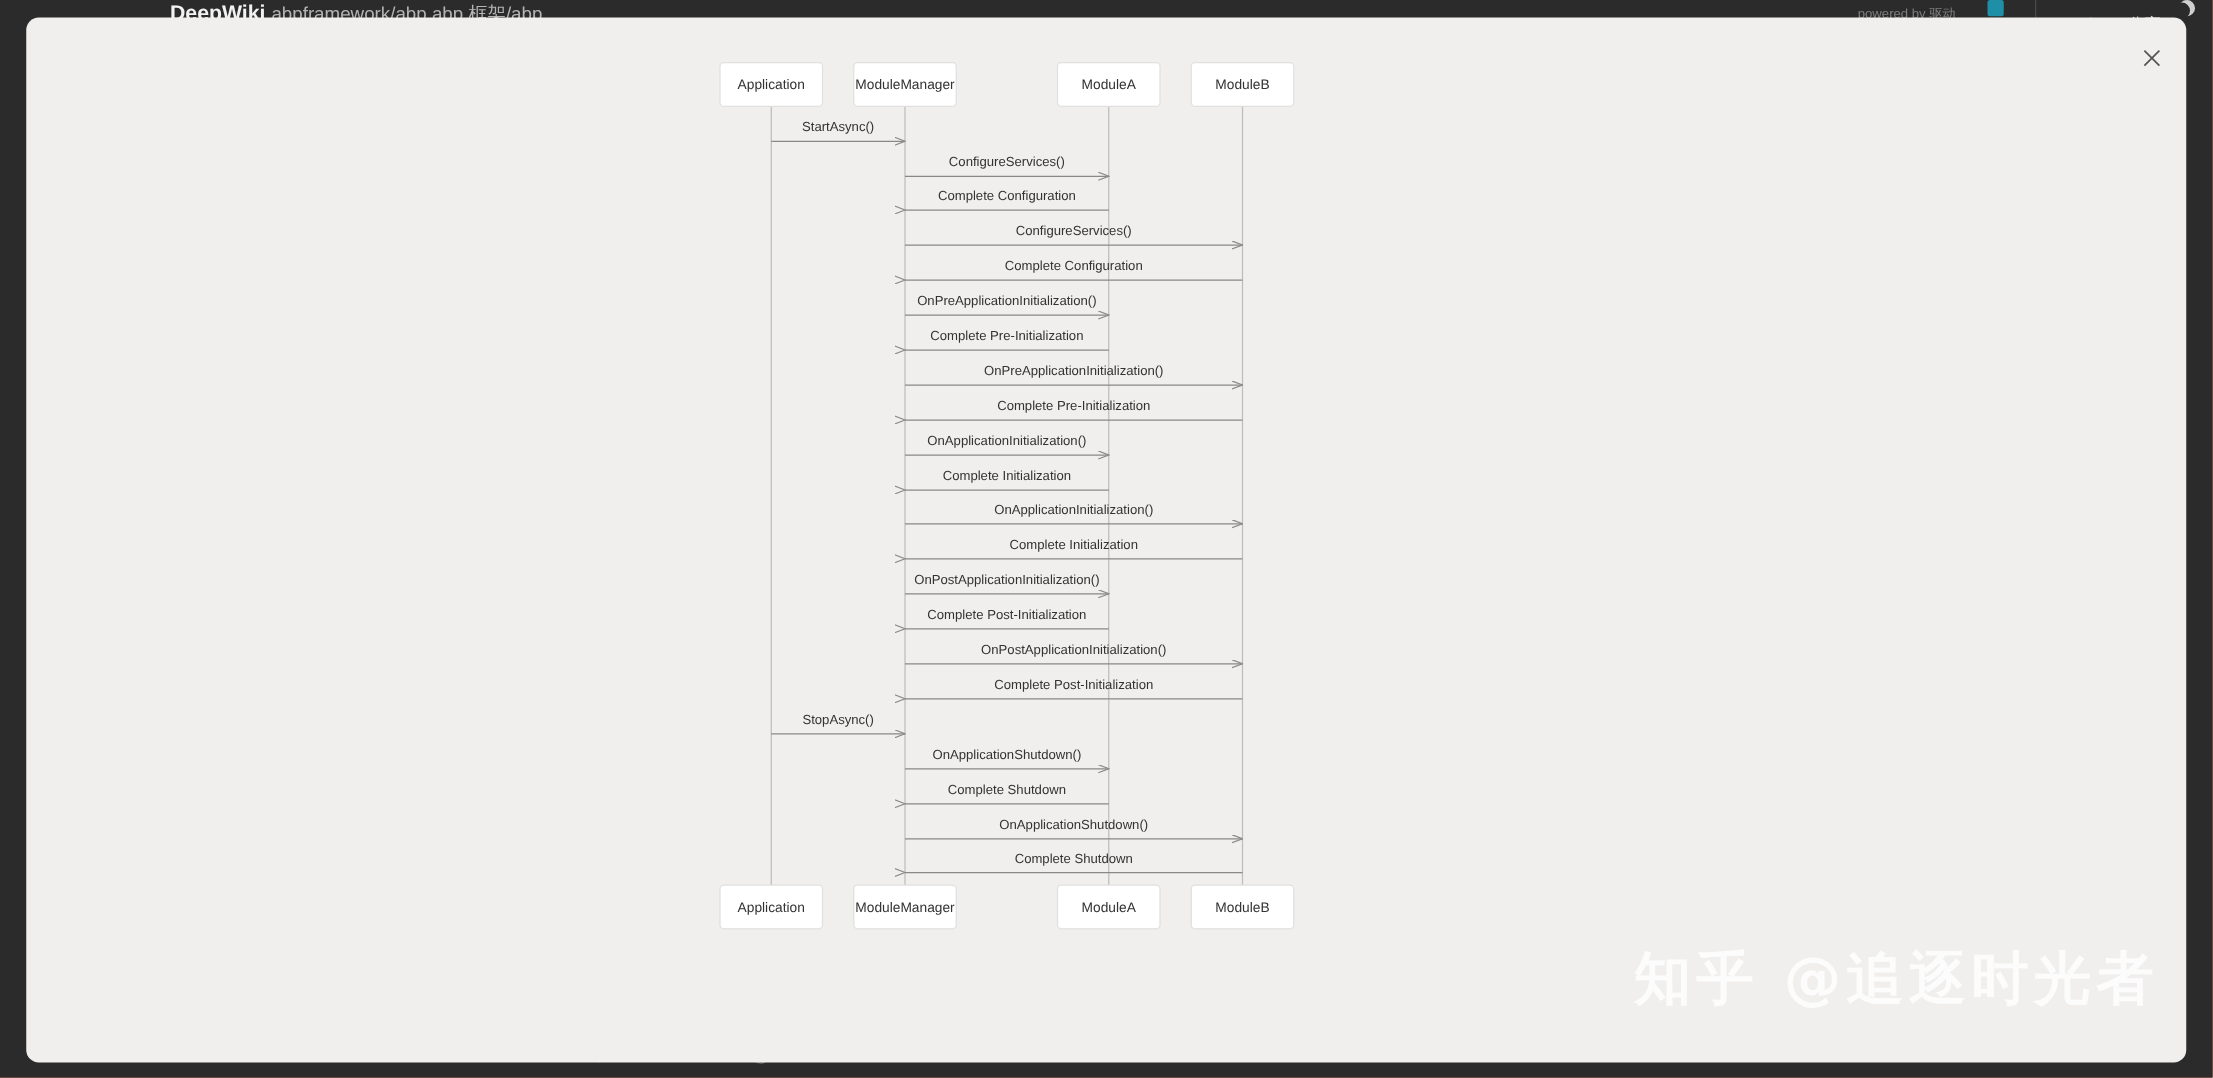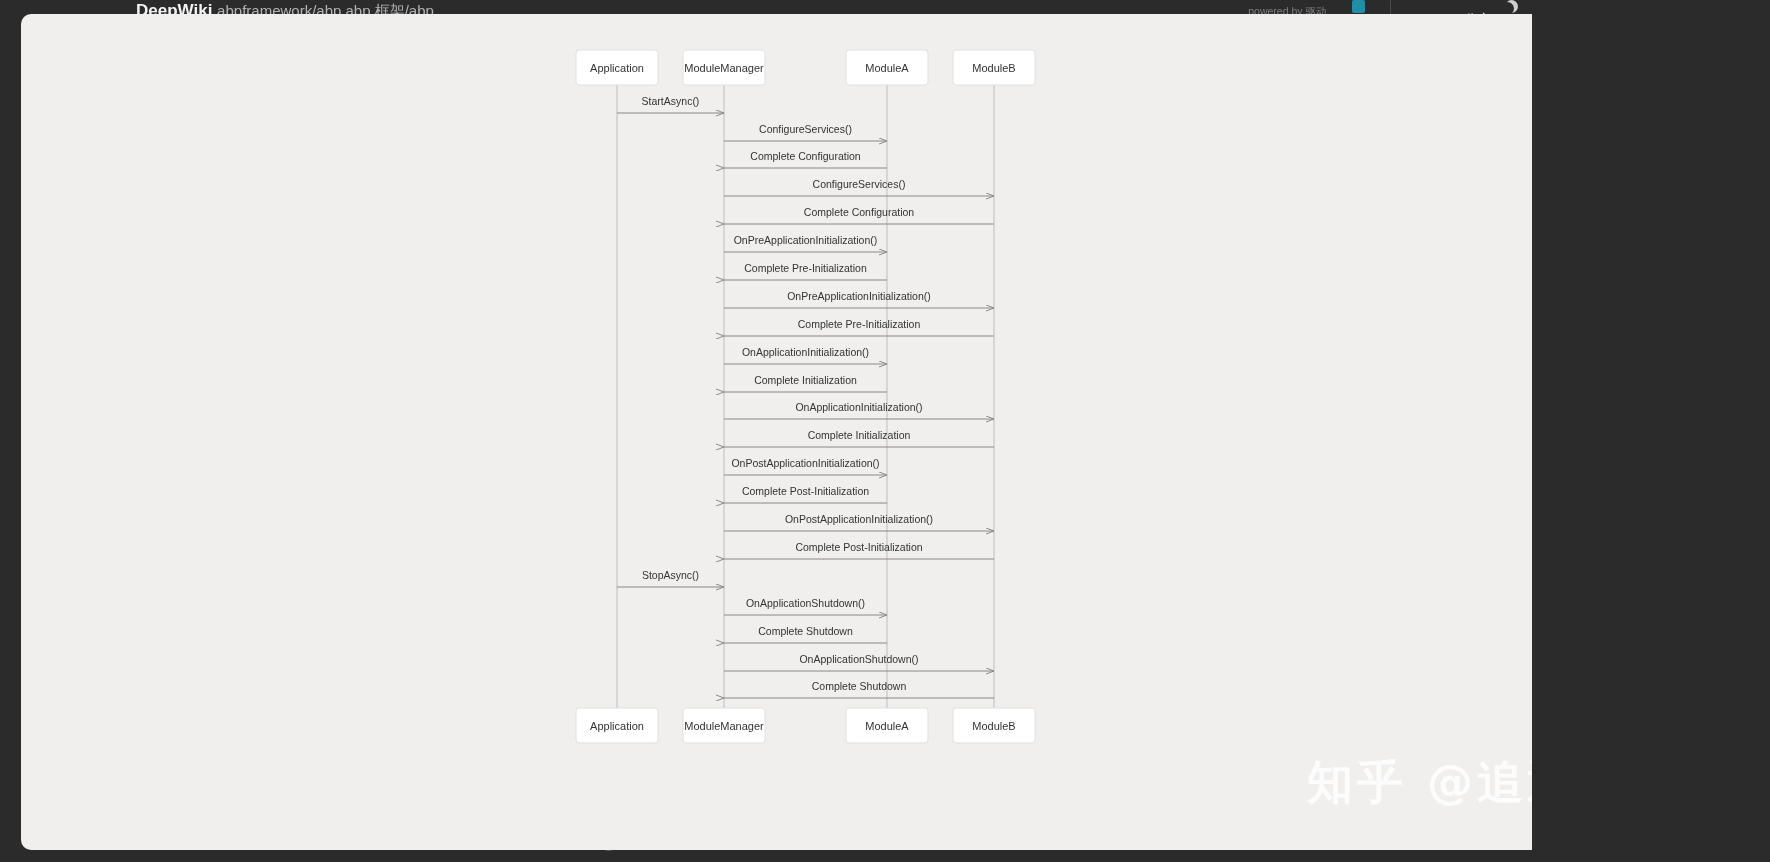--- a/index.html
+++ b/index.html
@@ -8,21 +8,21 @@
     padding: 0;
     background: #2b2b2b;
     width: 1770px;
     height: 862px;
     overflow: hidden;
     font-family: "Liberation Sans", sans-serif;
   }
 
   #root {
     position: relative;
-    width: 1532px;
+    width: 1770px;
     height: 862px;
     background: #c2410c;
     overflow: hidden;
   }
 
   
   .bg-layer {
     position: absolute;
     inset: 0;
     background: #2b2b2b;

